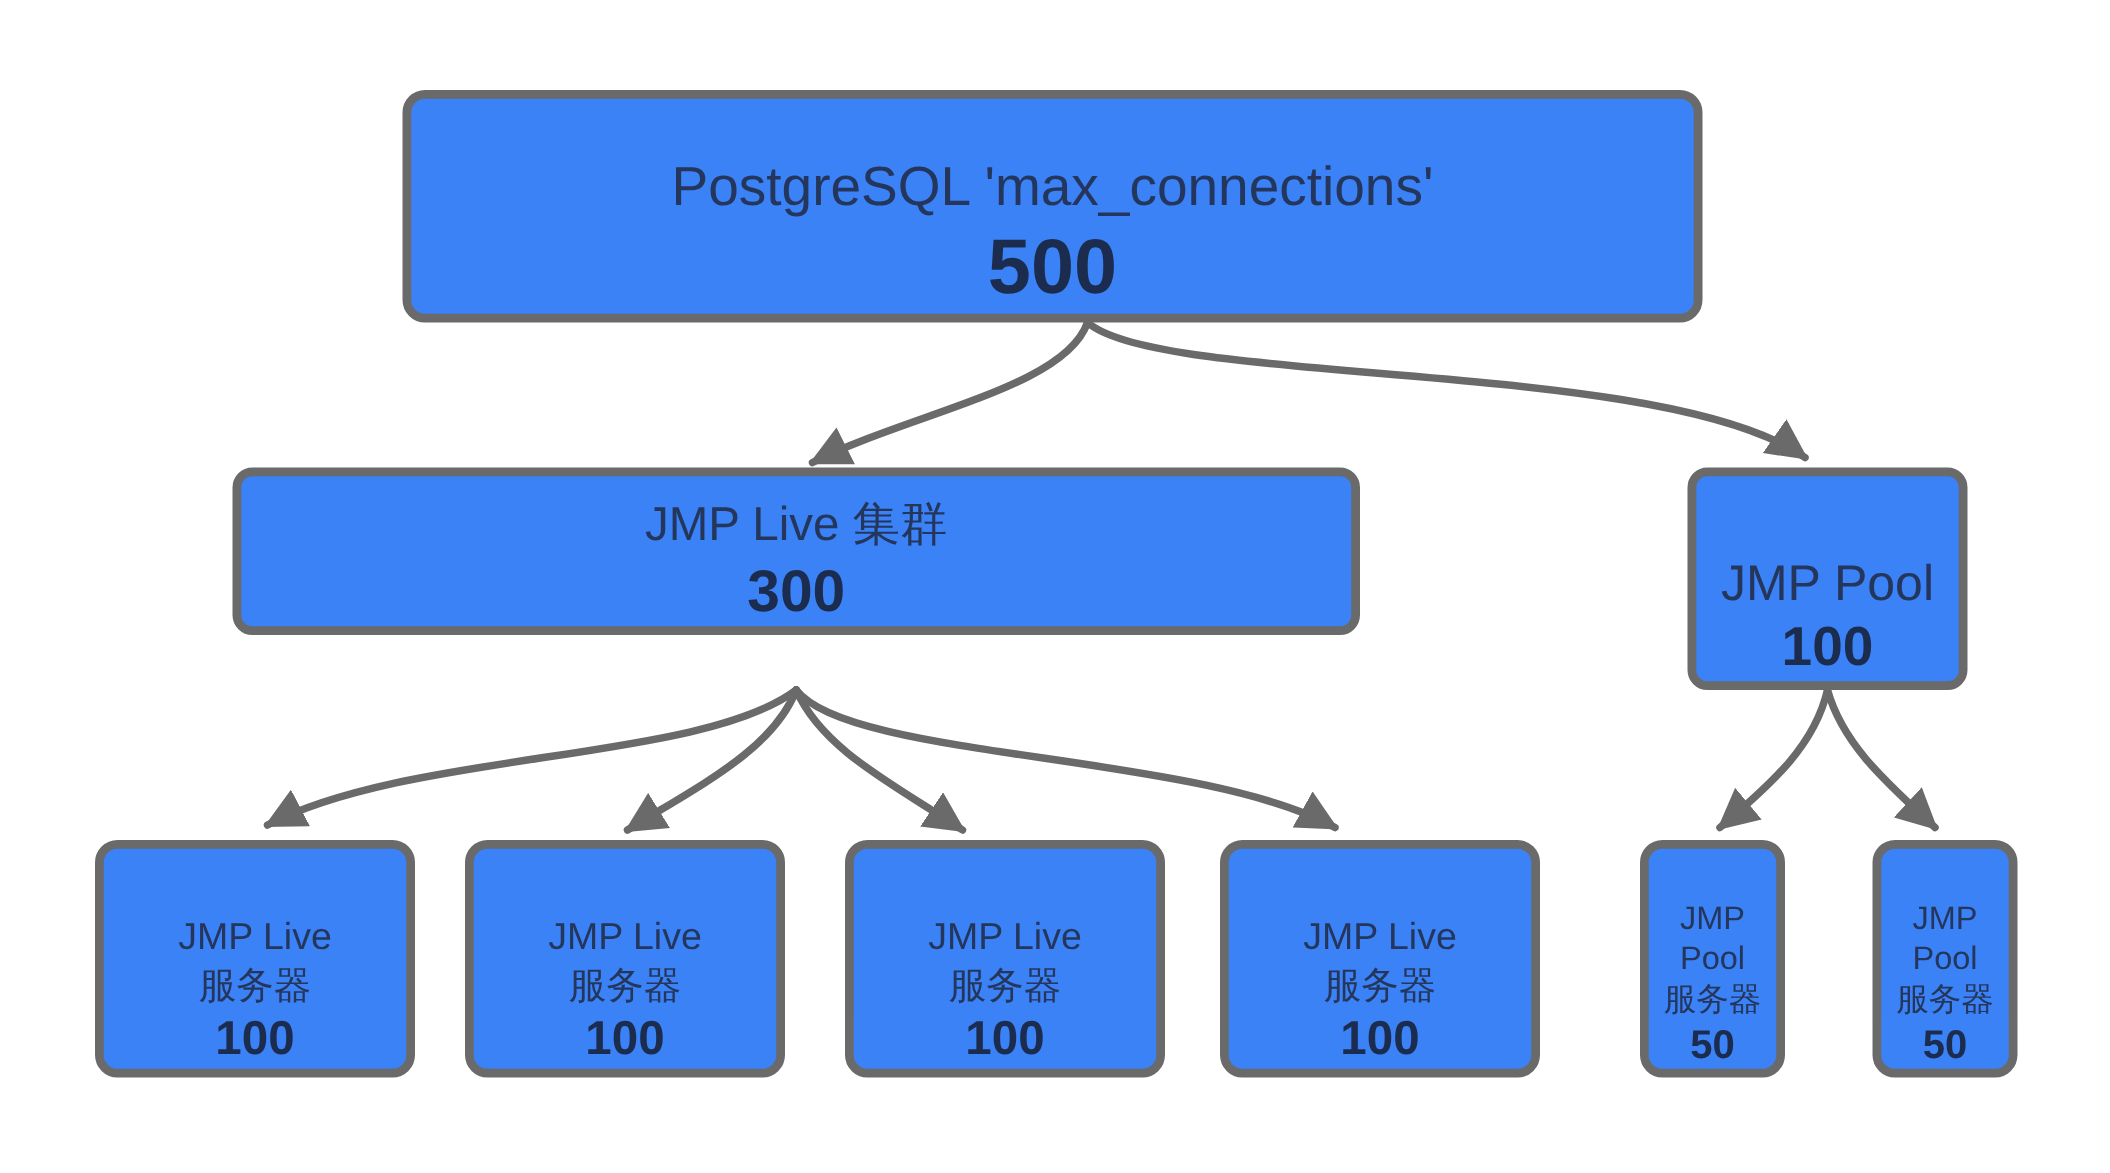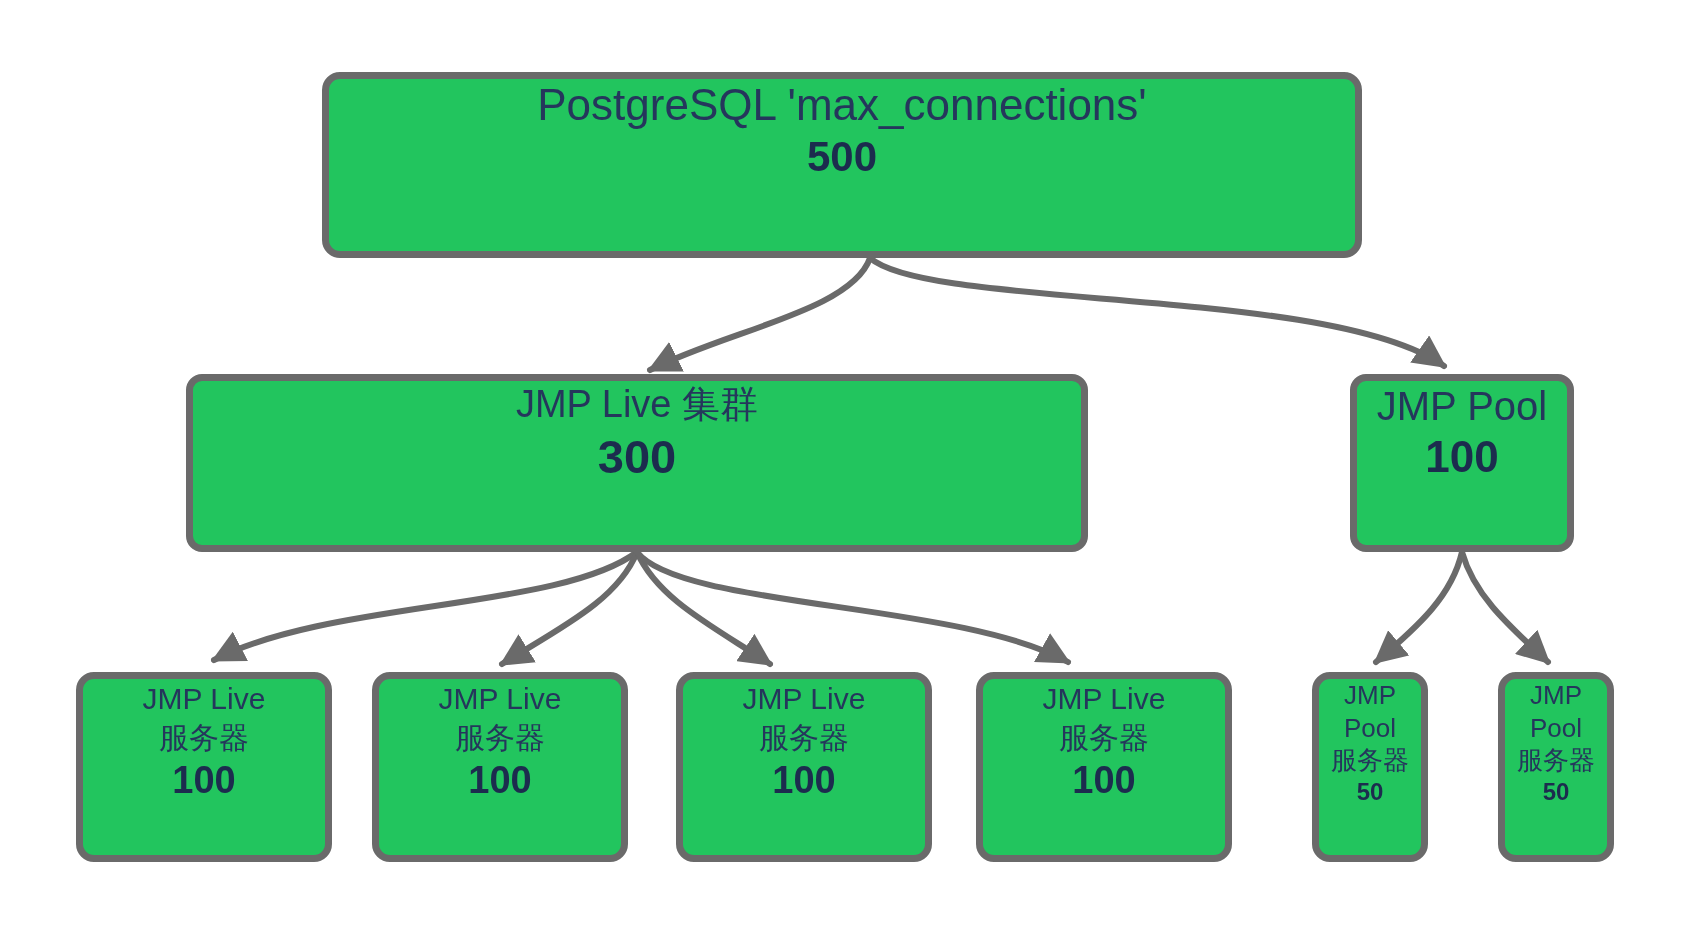--- a/index.html
+++ b/index.html
@@ -17,54 +17,54 @@
     fill: none;
     stroke: var(--arrow, #6a6a6a);
     stroke-width: 6;
     stroke-linecap: round;
   }
   .arrows marker path { fill: var(--arrow, #6a6a6a); stroke: none; }
 
   .node {
     position: absolute;
     box-sizing: border-box;
-    background: #22c55e;
+    background: #3b82f6;
     border: 7px solid var(--border, #6a6a6a);
     border-radius: 16px;
     display: flex;
     flex-direction: column;
     align-items: center;
-    justify-content: flex-start;
+    justify-content: flex-end;
     text-align: center;
   }
   .node .value { font-weight: bold; color: var(--value, #1c2c4e); }
 
   .n-root { left: 322px; top: 72px; width: 1040px; height: 186px; border-radius: 18px; }
   .n-root .label { font-size: 44px; line-height: 1.2; }
-  .n-root .value { font-size: 42px; line-height: 1.2; }
+  .n-root .value { font-size: 62px; line-height: 1.2; }
 
-  .n-cluster { left: 186px; top: 374px; width: 902px; height: 178px; }
+  .n-cluster { left: 186px; top: 374px; width: 902px; height: 134px; }
   .n-cluster .label { font-size: 38px; line-height: 1.25; }
   .n-cluster .value { font-size: 47px; line-height: 1.2; }
 
   .n-pool { left: 1350px; top: 374px; width: 224px; height: 178px; }
   .n-pool .label { font-size: 40px; line-height: 1.25; }
   .n-pool .value { font-size: 44px; line-height: 1.2; }
 
   .n-live { top: 672px; width: 256px; height: 190px; border-radius: 18px; }
   .n-live .line { font-size: 30px; line-height: 1.3; }
   .n-live .value { font-size: 38px; line-height: 1.25; }
   .n-live1 { left: 76px; }
   .n-live2 { left: 372px; }
   .n-live3 { left: 676px; }
   .n-live4 { left: 976px; }
 
   .n-pools { top: 672px; width: 116px; height: 190px; border-radius: 18px; }
   .n-pools .line { font-size: 26px; line-height: 1.25; }
-  .n-pools .value { font-size: 24px; line-height: 1.25; }
+  .n-pools .value { font-size: 32px; line-height: 1.25; }
   .n-pools1 { left: 1312px; }
   .n-pools2 { left: 1498px; }
 </style>
 </head>
 <body>
 
 <div class="canvas">
 
   <svg class="arrows" viewBox="0 0 1688 938" xmlns="http://www.w3.org/2000/svg">
     <defs>

